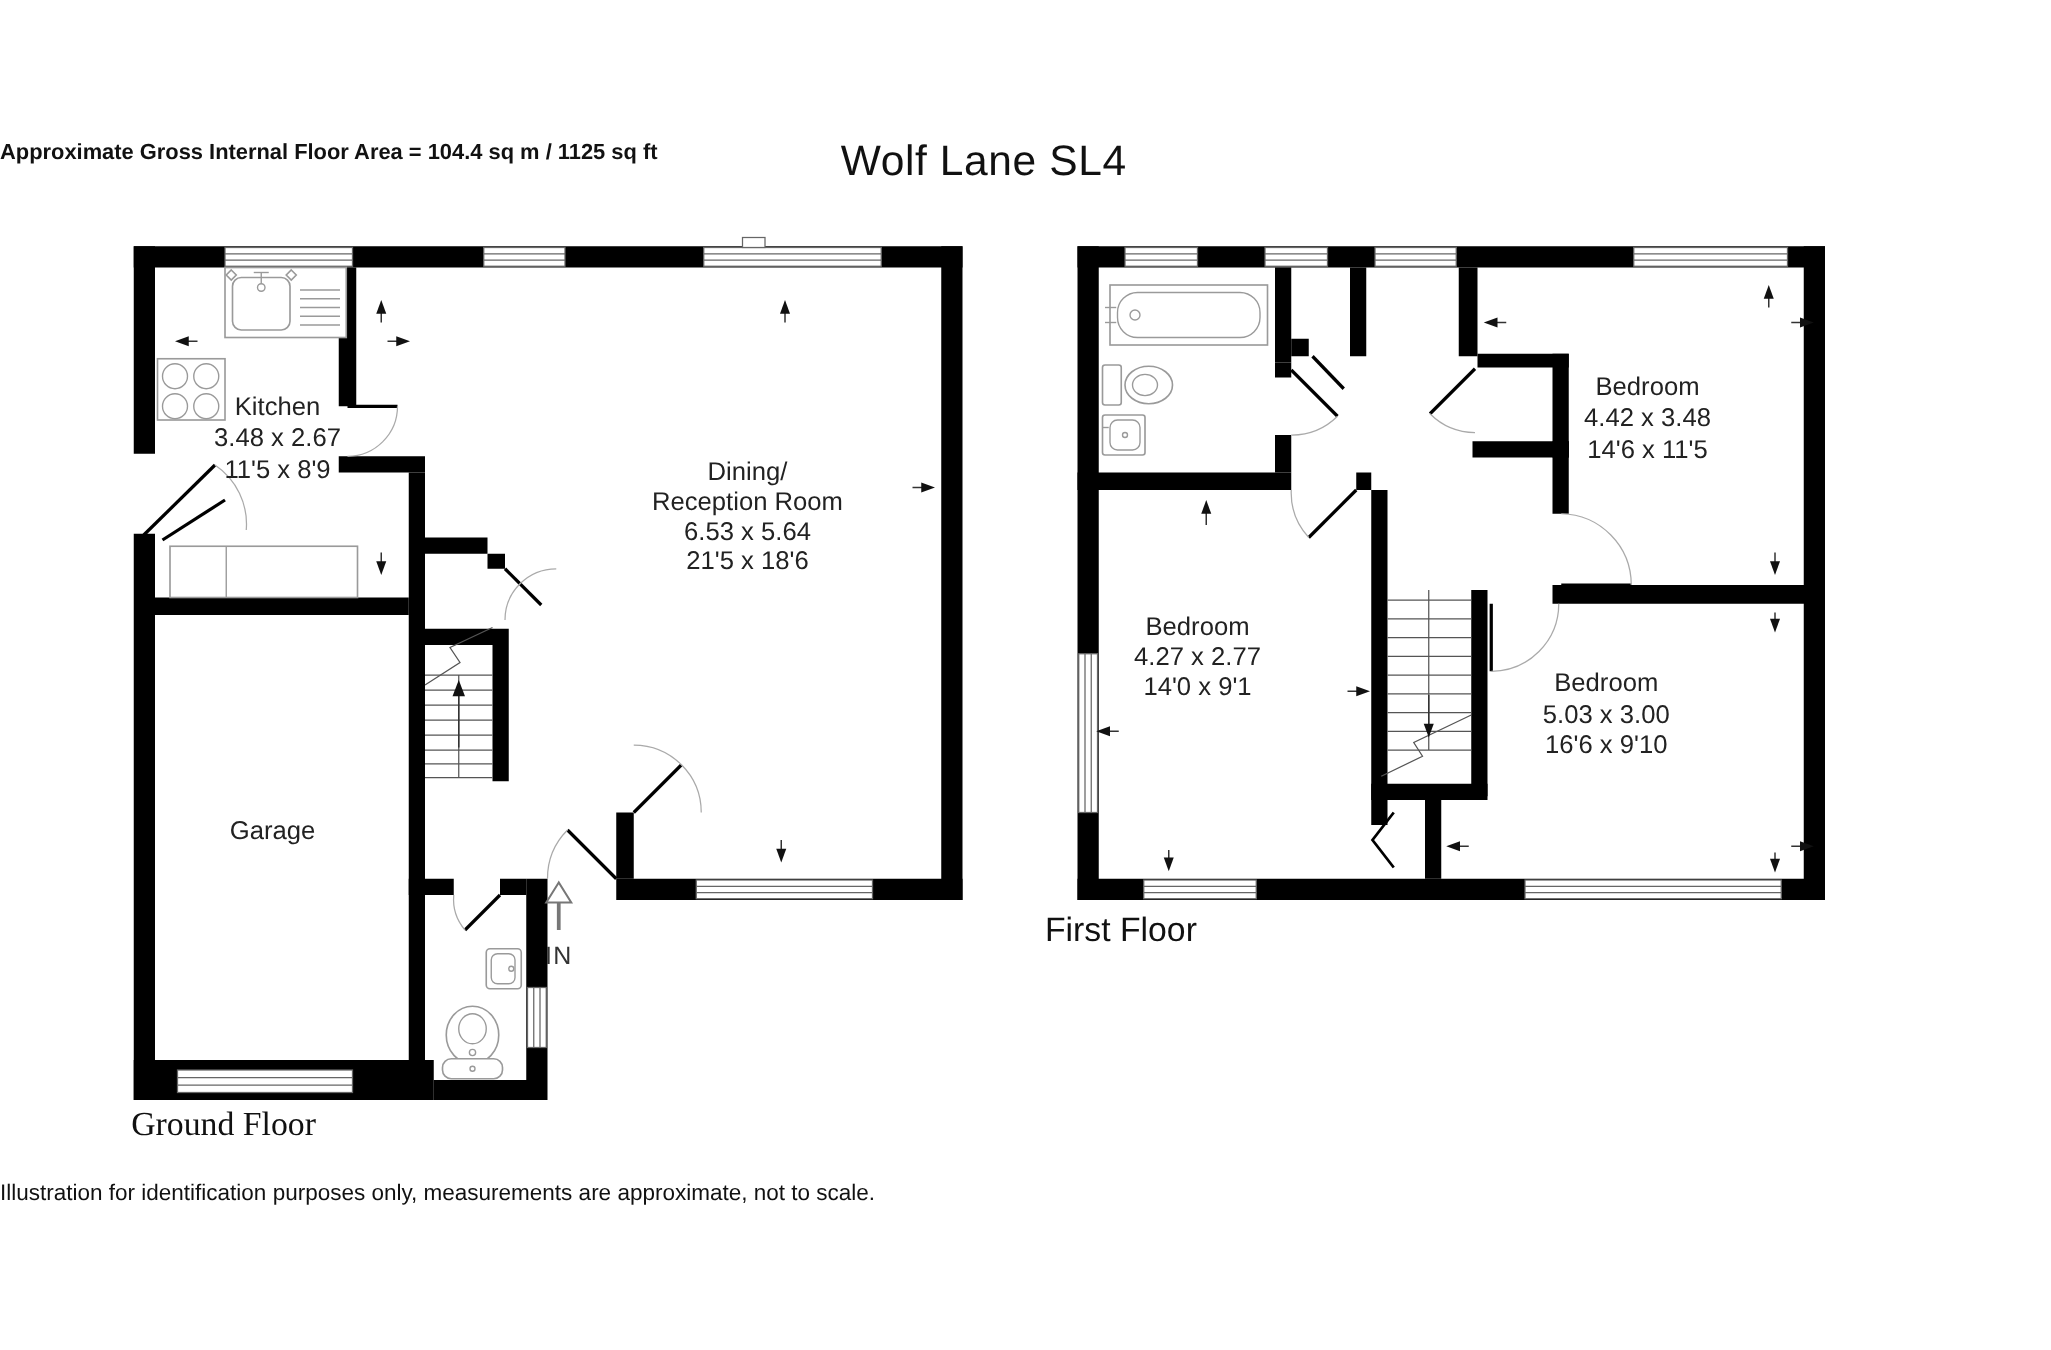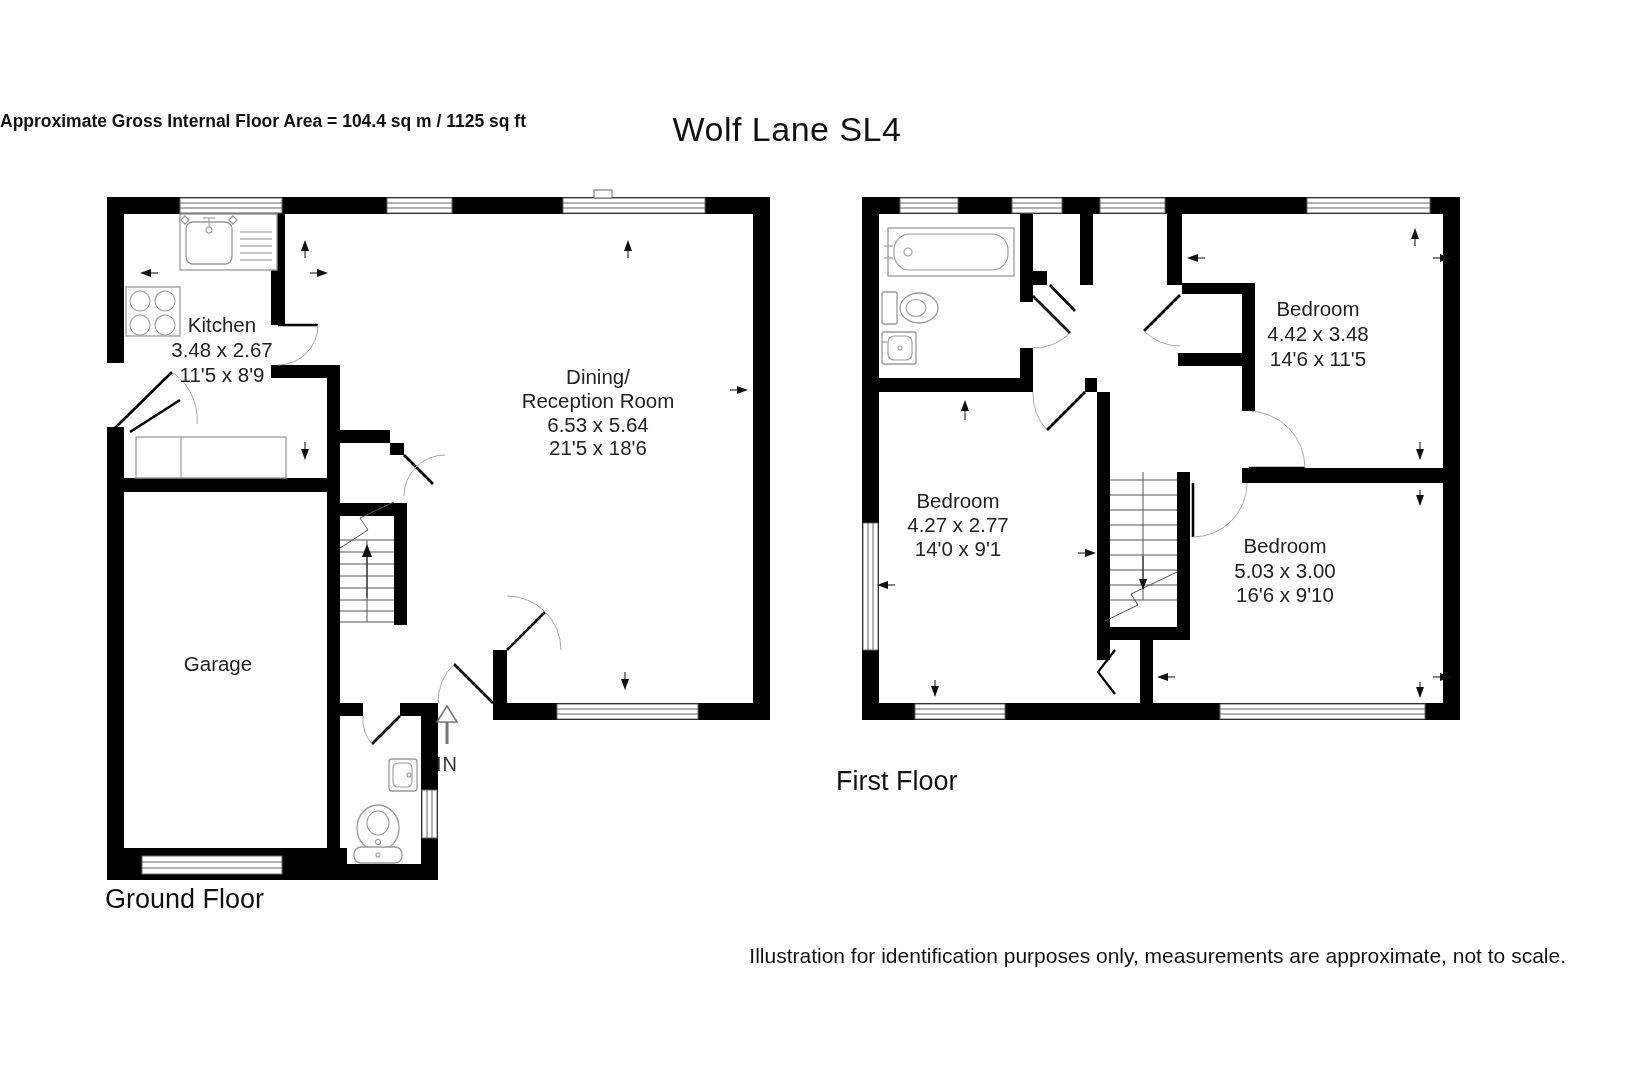--- a/index.html
+++ b/index.html
@@ -3,24 +3,24 @@
 <meta charset="utf-8">
 <style>
   html,body{margin:0;padding:0;background:#ffffff;}
   #canvas{position:relative;width:1641px;height:1080px;background:#ffffff;overflow:hidden;
           font-family:"Liberation Sans", sans-serif;}
   .title{position:absolute;left:0;top:62px;width:1574px;text-align:center;
          font-size:34px;color:#111;letter-spacing:0.5px;margin-top:48px;}
   .subtitle{position:absolute;left:0;top:111px;width:1574px;text-align:left;
             font-size:17.5px;font-weight:bold;color:#111;}
   .floor-label{position:absolute;font-size:27px;color:#111;}
-  #gf-label{left:105px;top:884px;}
-  #ff-label{left:836px;top:729px;margin-top:37px;}
-  .footer{position:absolute;left:0;top:944px;width:1566px;text-align:right;
-          font-size:21px;color:#111;}
+  #gf-label{left:105px;top:884px;font-family:Liberation Serif, serif;}
+  #ff-label{left:836px;top:729px;}
+  .footer{position:absolute;left:0;top:944px;width:1566px;text-align:left;
+          font-size:18px;color:#111;}
   svg text{font-family:"Liberation Sans", sans-serif;fill:#222;}
   .room-name,.room-dim{font-size:20.5px;}
   .in-label{font-size:20px;fill:#333;letter-spacing:1px;}
   .wall{fill:#000;}
   .fix{fill:#fff;stroke:#9a9a9a;stroke-width:1.3;}
   .fixd{fill:none;stroke:#9a9a9a;stroke-width:1.1;}
   .win{fill:#fff;stroke:#666;stroke-width:1;}
   .winl{stroke:#666;stroke-width:1;}
   .leaf{stroke:#000;stroke-width:2.6;fill:none;}
   .arc{stroke:#aaa;stroke-width:1;fill:none;}

